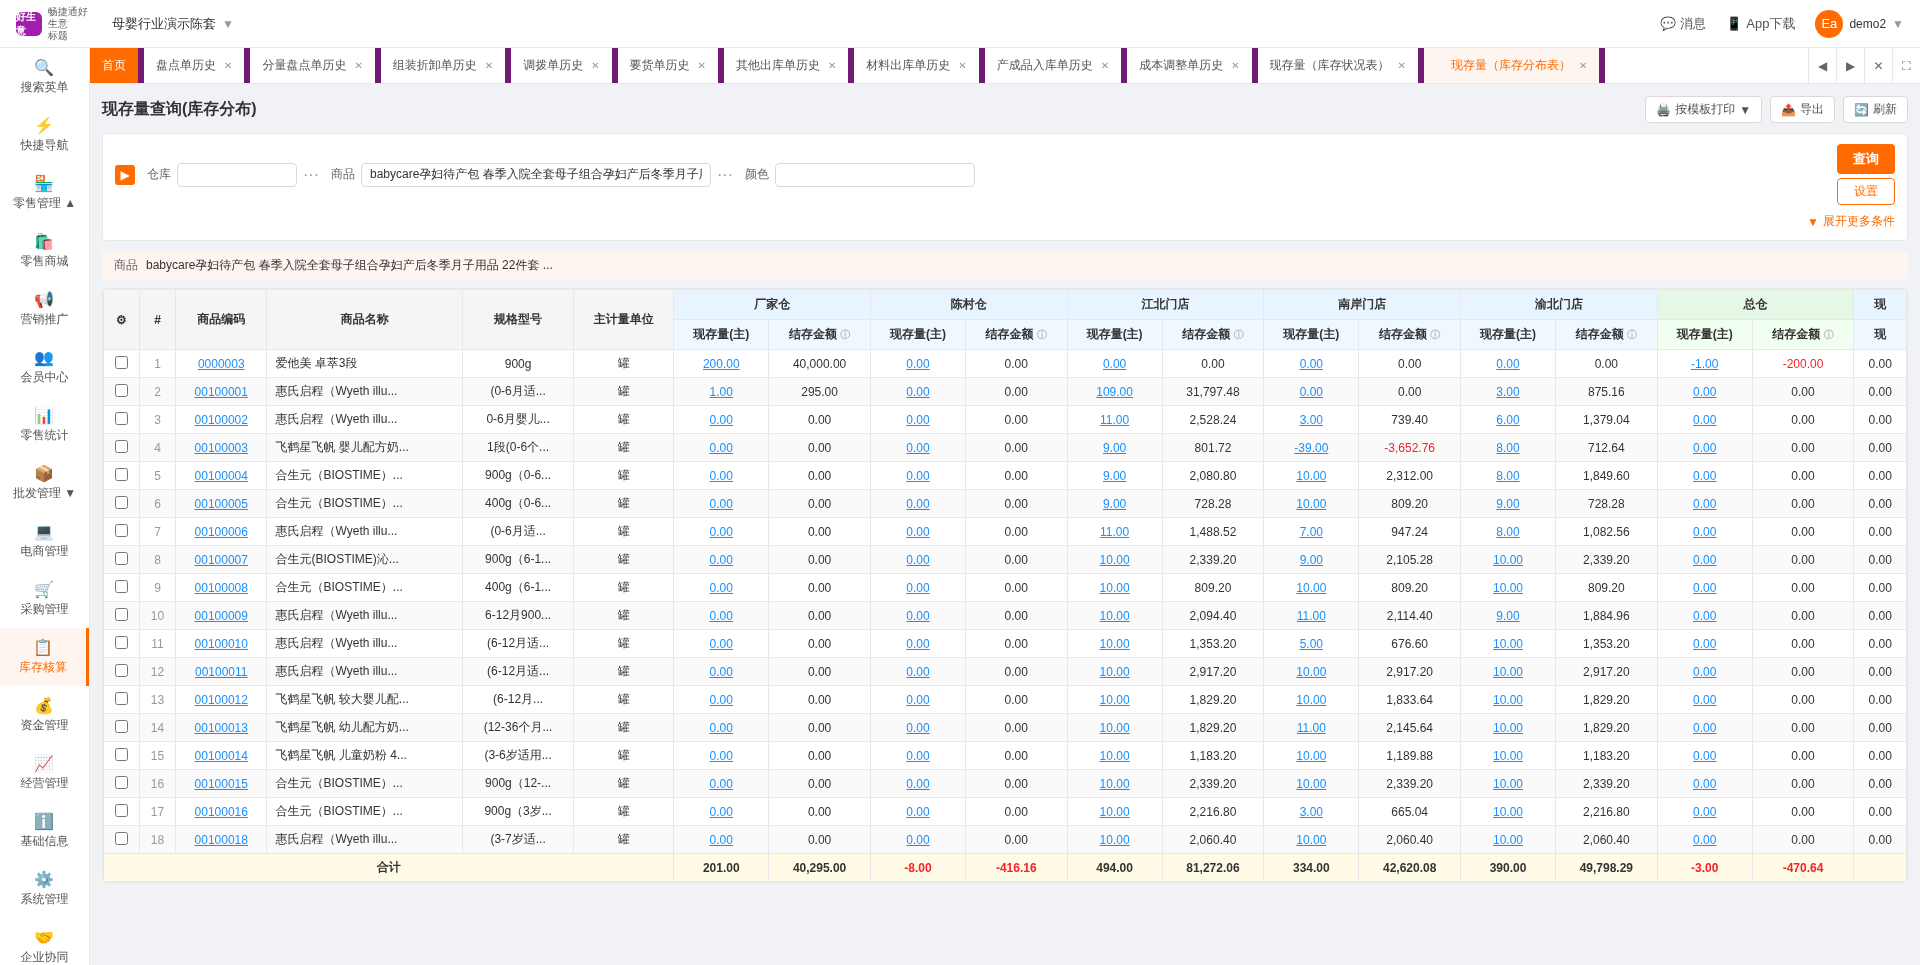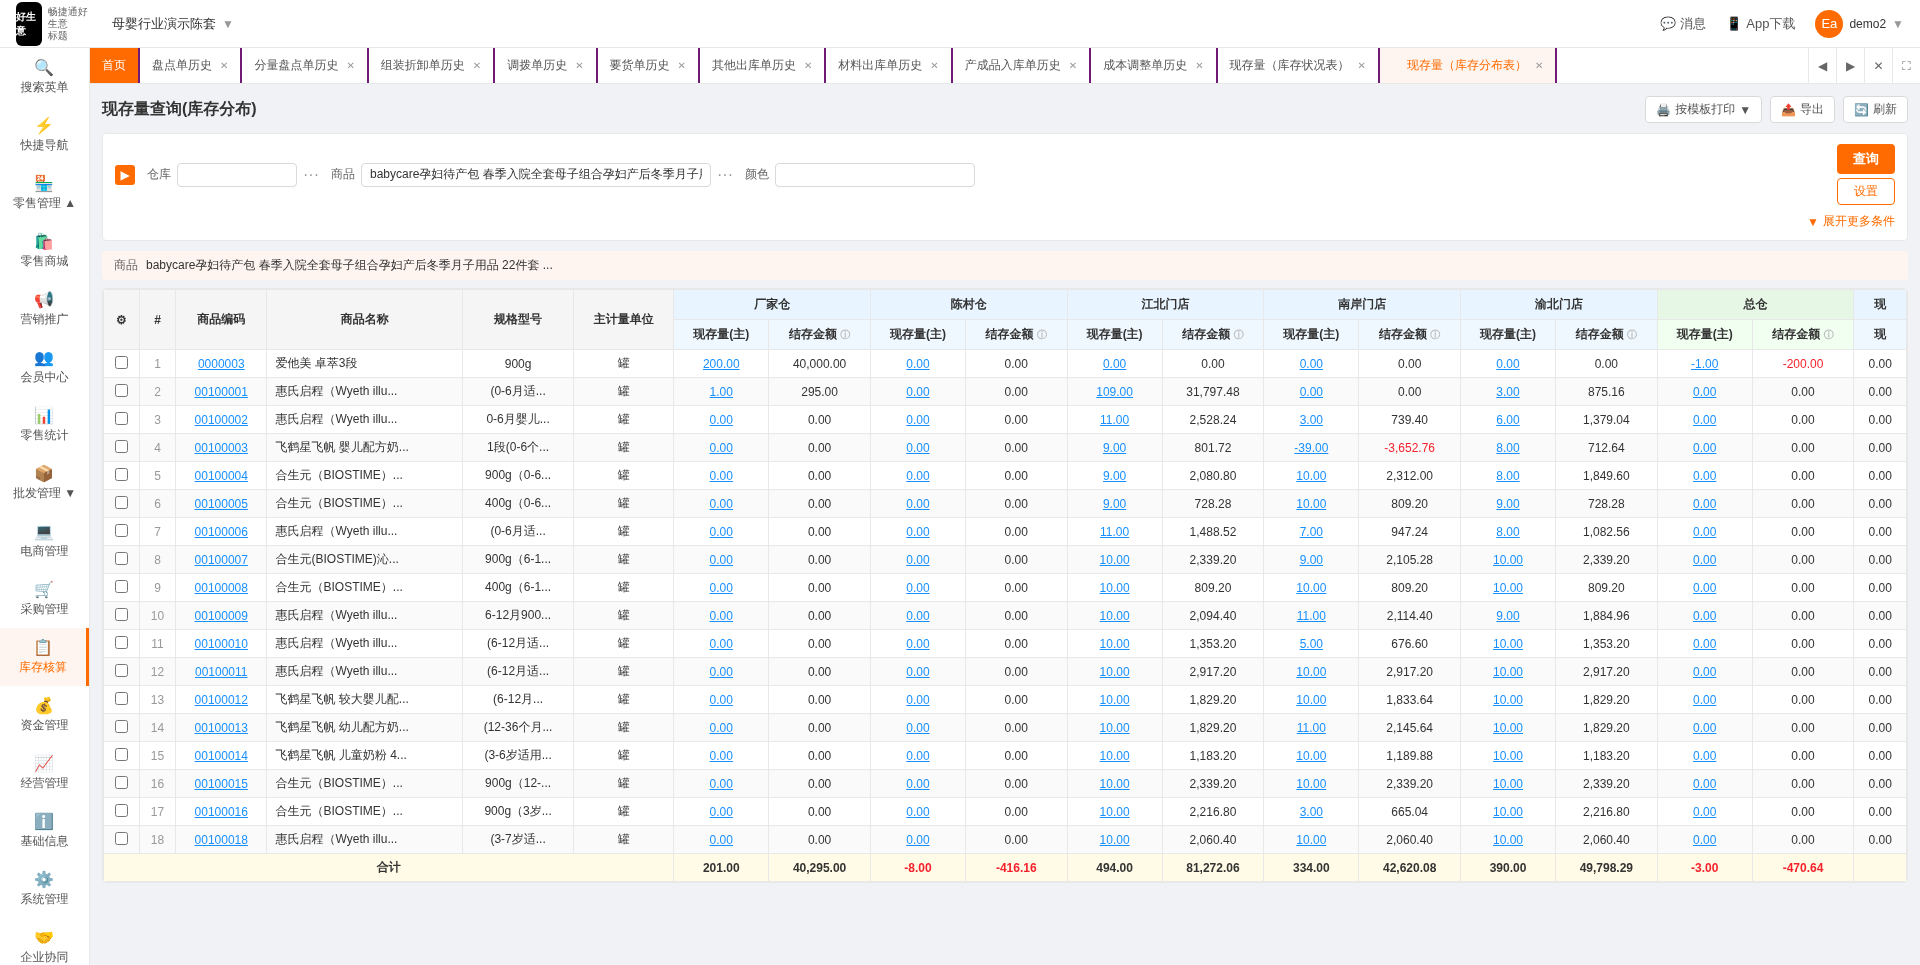--- a/index.html
+++ b/index.html
@@ -1,36 +1,36 @@
 <!DOCTYPE html>
 <html><head>
   <meta charset="utf-8">
   <style>
     * { box-sizing: border-box; margin: 0; padding: 0; }
     body { font-family: "Microsoft YaHei", "PingFang SC", sans-serif; font-size: 12px; background: #f0f2f5; color: #333; overflow: hidden; }
     
     
     .top-bar { background: #fff; height: 48px; display: flex; align-items: center; padding: 0 16px; border-bottom: 1px solid #e8e8e8; position: fixed; top: 0; left: 0; right: 0; z-index: 100; }
     .logo { display: flex; align-items: center; gap: 6px; width: 80px; }
-    .logo-icon { width: 32px; height: 44px; background: #000000; border-radius: 6px; display: flex; align-items: center; justify-content: center; color: white; font-size: 10px; font-weight: bold; }
+    .logo-icon { width: 32px; height: 24px; background: #a21caf; border-radius: 6px; display: flex; align-items: center; justify-content: center; color: white; font-size: 10px; font-weight: bold; }
     .logo-text { font-size: 10px; color: #666; line-height: 1.2; }
     .top-right { margin-left: auto; display: flex; align-items: center; gap: 20px; }
     .top-icon-group { display: flex; align-items: center; gap: 4px; color: #555; cursor: pointer; font-size: 13px; }
     .avatar { width: 28px; height: 28px; border-radius: 50%; background: #ff6b00; display: flex; align-items: center; justify-content: center; color: white; font-size: 13px; }
 
     
     .sidebar { position: fixed; top: 48px; left: 0; width: 90px; bottom: 0; background: #fff; border-right: 1px solid #e8e8e8; z-index: 90; overflow-y: auto; }
     .sidebar-item { padding: 10px 4px; text-align: center; cursor: pointer; color: #555; font-size: 12px; transition: all 0.2s; }
     .sidebar-item.active { color: #ff6b00; background: #fff5f0; border-right: 3px solid #ff6b00; }
     .sidebar-item-icon { font-size: 16px; margin-bottom: 2px; }
     .sidebar-item.has-arrow { display: flex; align-items: center; justify-content: center; gap: 2px; }
 
     
     .tab-bar { position: fixed; top: 48px; left: 90px; right: 0; background: #fff; border-bottom: 1px solid #e8e8e8; z-index: 89; height: 36px; display: flex; align-items: center; overflow: hidden; }
-    .tab-item { height: 36px; display: flex; align-items: center; padding: 0 12px; white-space: nowrap; cursor: pointer; color: #555; font-size: 12px; border-right: 2px solid #701a75; position: relative; gap: 6px; }
+    .tab-item { height: 36px; display: flex; align-items: center; padding: 0 12px; white-space: nowrap; cursor: pointer; color: #555; font-size: 12px; border-right: 6px solid #701a75; position: relative; gap: 6px; }
     .tab-item.active { color: #ff6b00; background: #fff5f0; padding-left: 27px; }
     .tab-item .tab-close { font-size: 10px; color: #999; margin-left: 2px; }
     .tab-home { background: #ff6b00; color: white; }
     .tab-nav-btns { display: flex; align-items: center; margin-left: auto; }
     .tab-nav-btn { width: 28px; height: 36px; display: flex; align-items: center; justify-content: center; cursor: pointer; border-left: 1px solid #e8e8e8; color: #666; }
 
     
     .main-content { position: fixed; top: 84px; left: 90px; right: 0; bottom: 0; overflow: auto; padding: 12px; }
     
     

